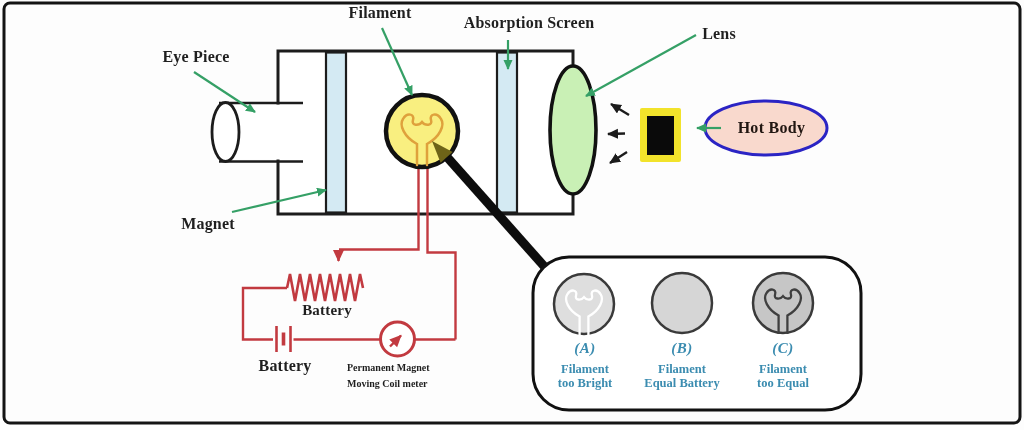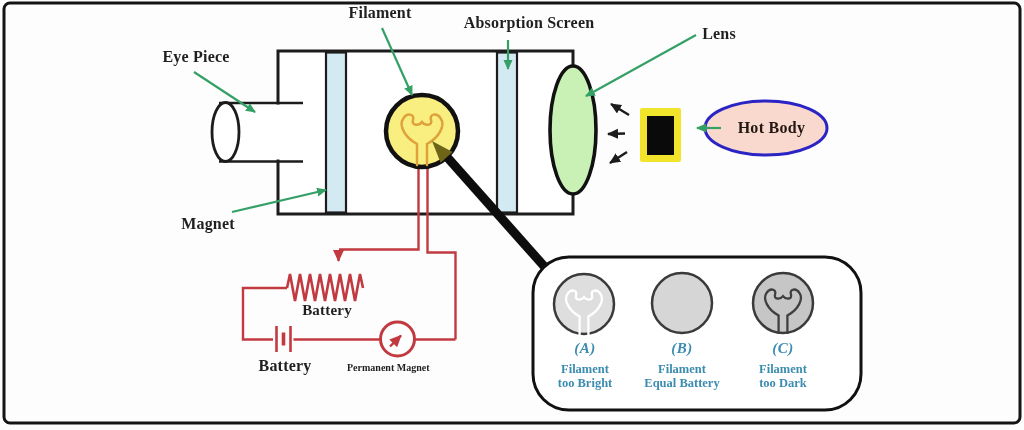--- a/index.html
+++ b/index.html
@@ -127,37 +127,38 @@
   <div class="lbl" style="left:330px;top:4px;width:100px">Filament</div>
   <div class="lbl" style="left:449px;top:14px;width:160px">Absorption Screen</div>
   <div class="lbl" style="left:146px;top:48px;width:100px">Eye Piece</div>
   <div class="lbl" style="left:689px;top:25px;width:60px">Lens</div>
   <div class="lbl" style="left:178px;top:215px;width:60px">Magnet</div>
   <div class="hotbody-lbl">Hot Body</div>
   <div class="lbl lbl-small" style="left:282px;top:301px;width:90px">Battery</div>
   <div class="lbl" style="left:245px;top:357px;width:80px">Battery</div>
   <div class="meter-lbl">
     <div>Permanent Magnet</div>
+    <div>Moving Coil meter</div>
   </div>
 
   <div class="co-col" style="left:530px;top:340px">
     <div class="co-id">(A)</div>
     <div class="co-cap">
       <div>Filament</div>
       <div>too Bright</div>
     </div>
   </div>
   <div class="co-col" style="left:627px;top:340px">
     <div class="co-id">(B)</div>
     <div class="co-cap">
       <div>Filament</div>
       <div>Equal Battery</div>
     </div>
   </div>
   <div class="co-col" style="left:728px;top:340px">
     <div class="co-id">(C)</div>
     <div class="co-cap">
       <div>Filament</div>
-      <div>too Dark</div>
+      <div>too Equal</div>
     </div>
   </div>
 
 </div>
 
 </body></html>

